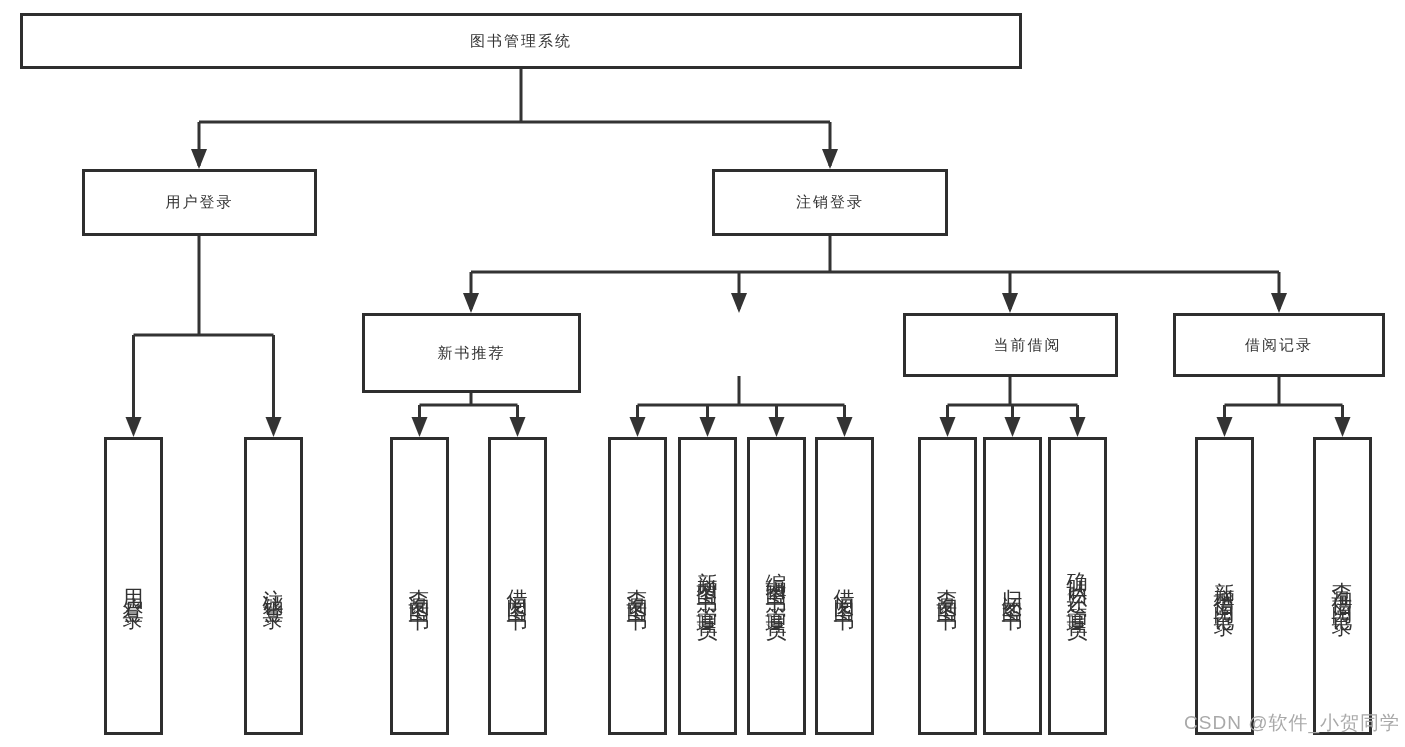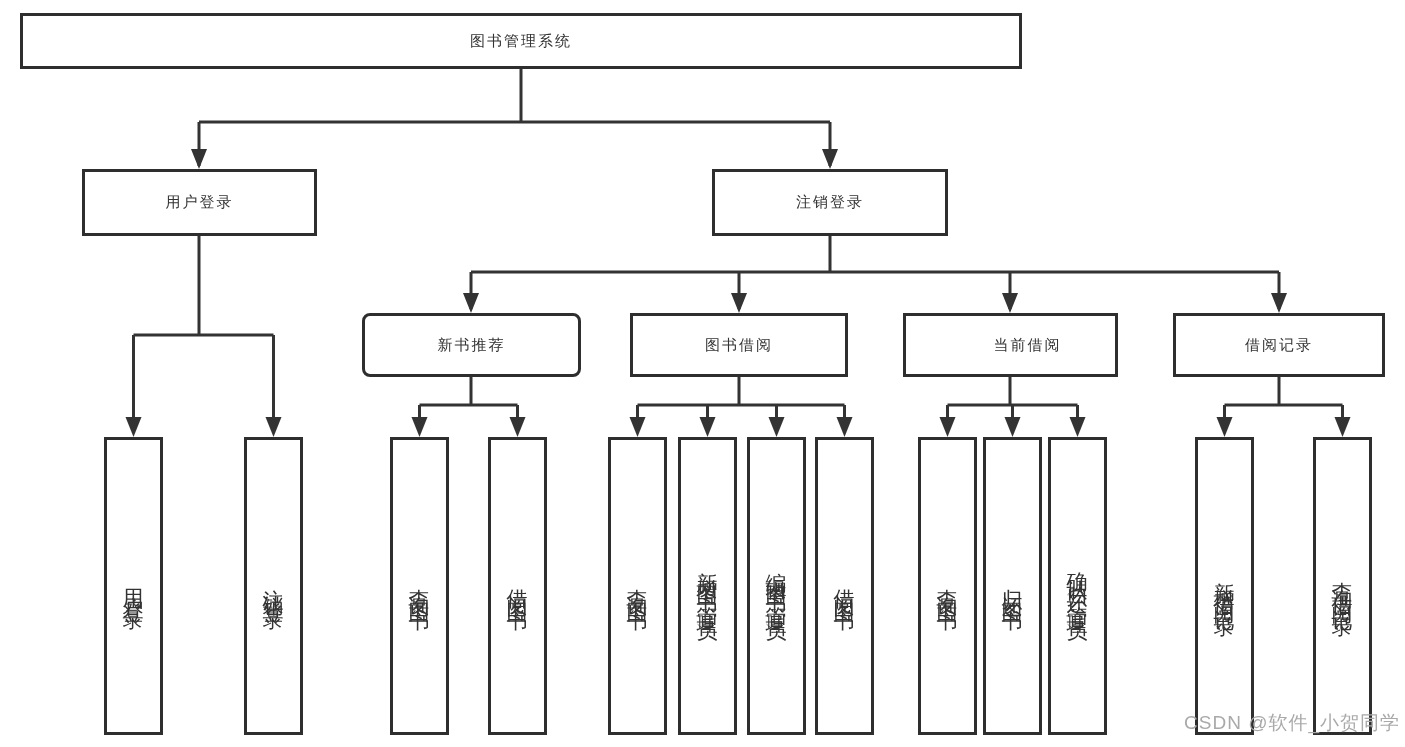--- a/index.html
+++ b/index.html
@@ -106,22 +106,21 @@
       <polygon points="1216.5,417 1232.5,417 1224.5,437"></polygon>
       <polygon points="1334.5,417 1350.5,417 1342.5,437"></polygon>
     </g>
   </svg>
 
   <div class="box h" style="left:20px; top:13px; width:1002px; height:56px;">图书管理系统</div>
 
   <div class="box h" style="left:82px; top:169px; width:235px; height:67px;">用户登录</div>
   <div class="box h" style="left:712px; top:169px; width:236px; height:67px;">注销登录</div>
 
-  <div class="box h" style="left:362px; top:313px; width:219px; height:64px;border-radius:8px;">新书推荐</div>
-  <div class="box h" style="left:630px; top:313px; width:218px; height:64px;">图书借阅</div>
+  <div class="box h" style="left:362px; top:313px; width:219px; height:80px;">新书推荐</div>
   <div class="box h" style="left:903px; top:313px; width:215px; height:64px;padding-left:34px;">当前借阅</div>
   <div class="box h" style="left:1173px; top:313px; width:212px; height:64px;">借阅记录</div>
 
   <div class="box v" style="left:104px;">用户登录</div>
   <div class="box v" style="left:244px;">注销登录</div>
 
   <div class="box v" style="left:390px;">查询图书</div>
   <div class="box v" style="left:488px;">借阅图书</div>
 
   <div class="box v" style="left:608px;">查询图书</div>

